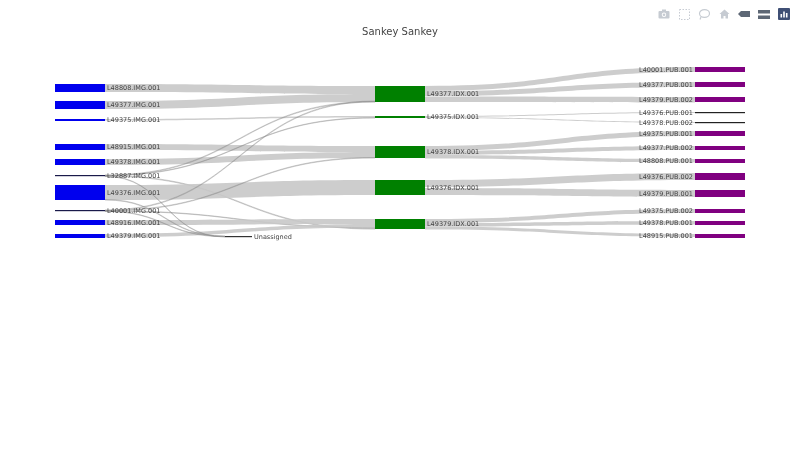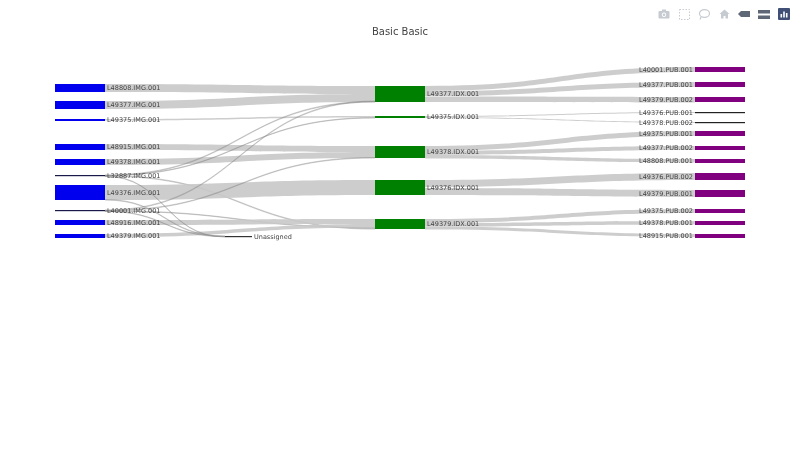--- a/index.html
+++ b/index.html
@@ -52,21 +52,21 @@
   <span class="mb-btn">
     <svg width="12" height="12" viewBox="0 0 12 12">
         <rect width="12" height="12" rx="1" fill="#3f4f75"></rect>
         <rect x="2.5" y="6" width="1.6" height="3.5" fill="#fff"></rect>
         <rect x="5.2" y="3.5" width="1.6" height="6" fill="#fff"></rect>
         <rect x="7.9" y="5" width="1.6" height="4.5" fill="#fff"></rect>
       </svg>
   </span>
 </div>
 
-<div class="title">Basic Basic</div>
+<div class="title">Sankey Sankey</div>
 
 <svg class="sankey" id="sankey" width="800" height="450">
   <g id="links">
       <path d="M105,84 C240,84 240,86 375,86 L375,94 C240,94 240,92 105,92 Z" fill="#c8c8c8" fill-opacity="0.9"></path>
       <path d="M105,101 C240,101 240,94 375,94 L375,102 C240,102 240,109 105,109 Z" fill="#c8c8c8" fill-opacity="0.9"></path>
       <path d="M105,119 C240,119 240,116 375,116 L375,117.5 C240,117.5 240,120.5 105,120.5 Z" fill="#c8c8c8" fill-opacity="0.9"></path>
       <path d="M105,144 C240,144 240,146 375,146 L375,152 C240,152 240,150 105,150 Z" fill="#c8c8c8" fill-opacity="0.9"></path>
       <path d="M105,159 C240,159 240,152 375,152 L375,158 C240,158 240,165 105,165 Z" fill="#c8c8c8" fill-opacity="0.9"></path>
       <path d="M105,175 C240,175 240,101.5 375,101.5 L375,102.1 C240,102.1 240,175.6 105,175.6 Z" fill="none" stroke="#888" stroke-width="0.5" stroke-opacity="0.8"></path>
       <path d="M105,175.3 C240,175.3 240,117.6 375,117.6 L375,118 C240,118 240,175.70000000000002 105,175.70000000000002 Z" fill="none" stroke="#888" stroke-width="0.5" stroke-opacity="0.8"></path>

